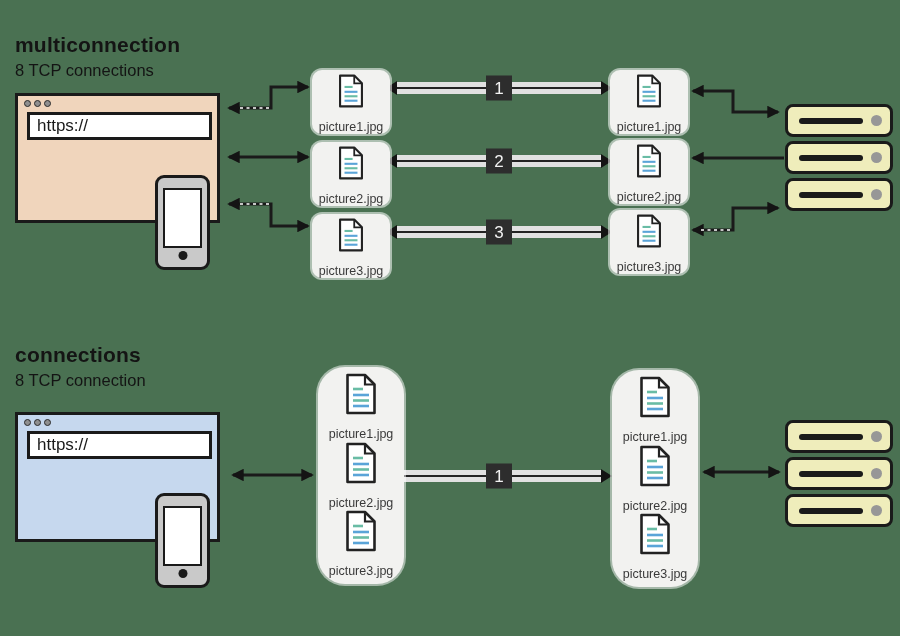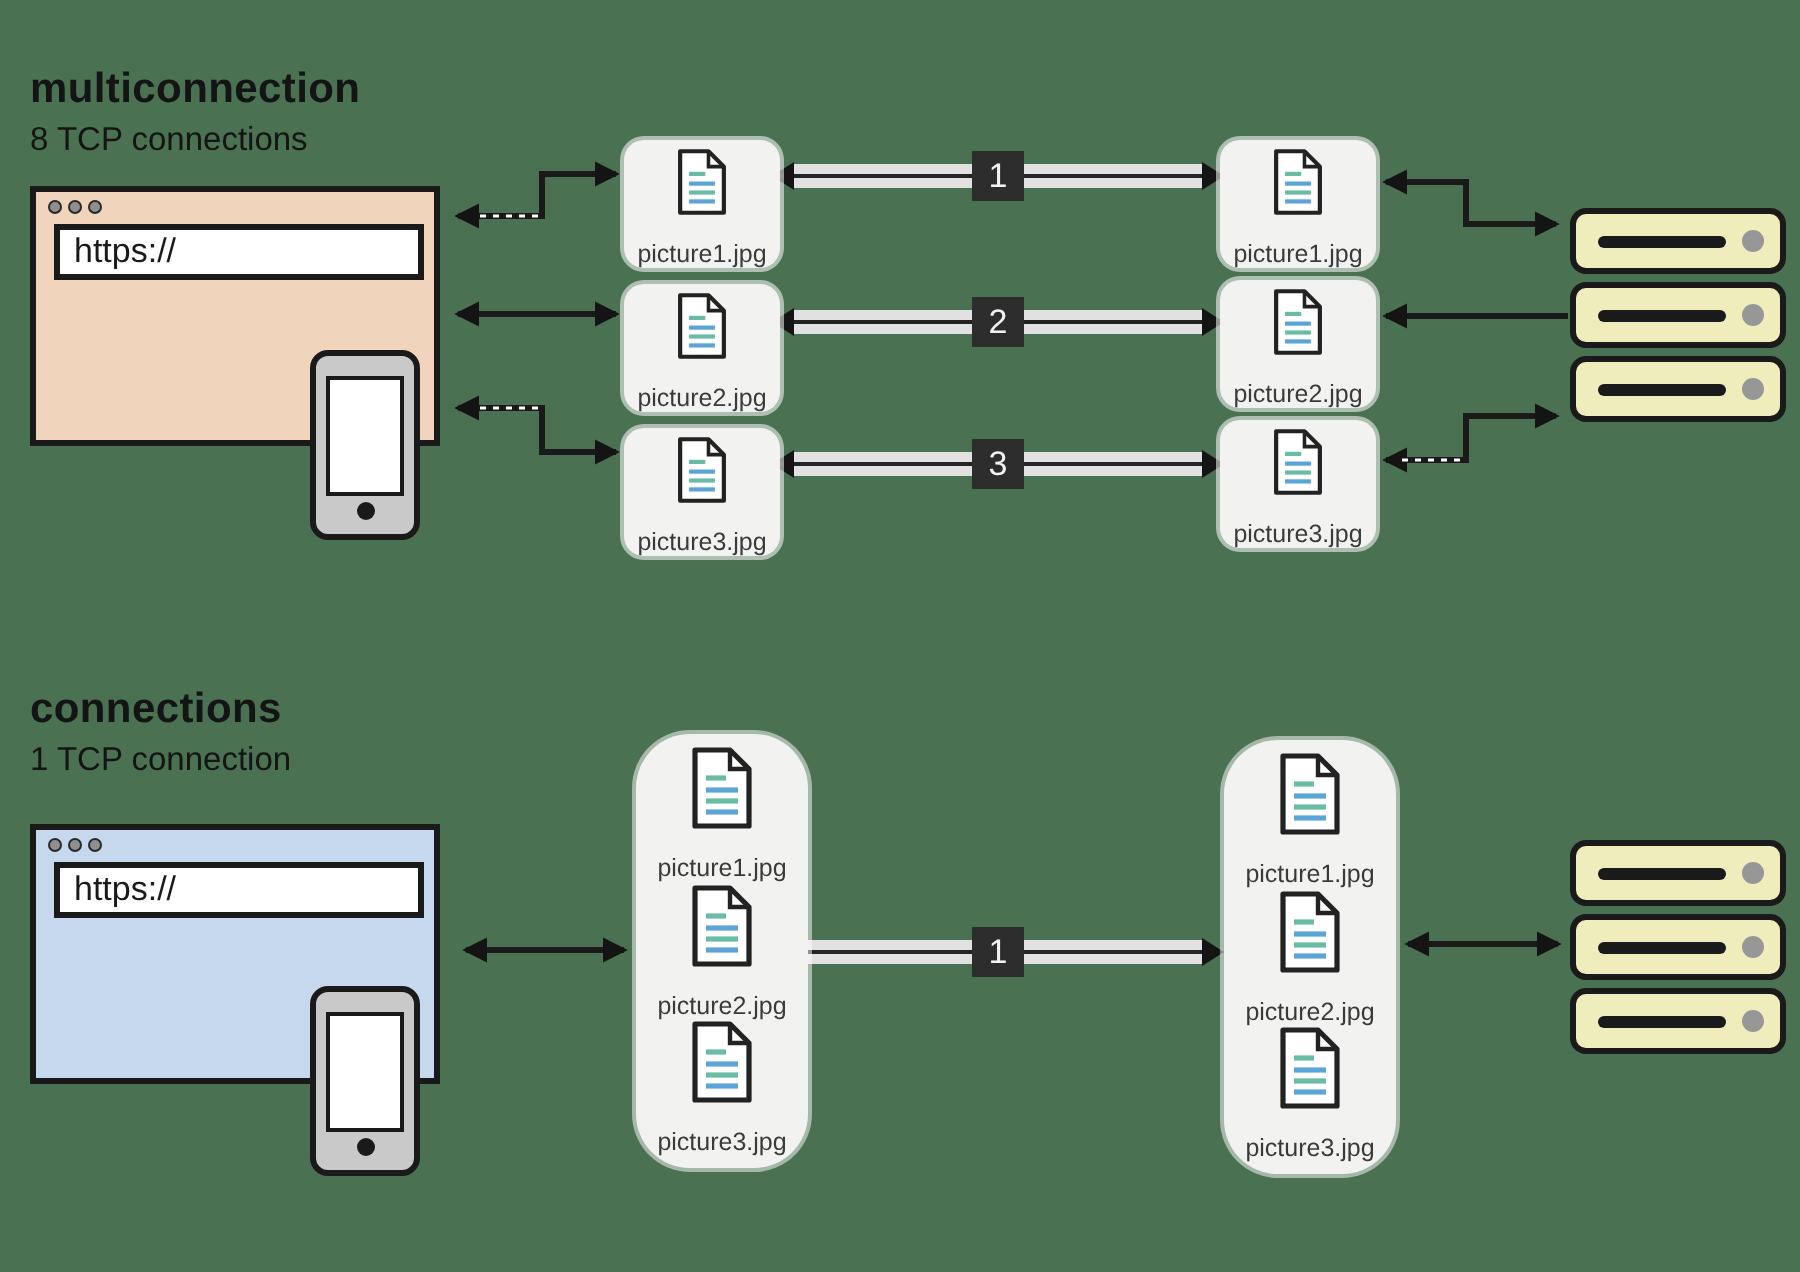--- a/index.html
+++ b/index.html
@@ -200,21 +200,21 @@
     <div class="bar"></div>
       <div class="led"></div>
   </div>
   <div class="slab" style="top:178px">
     <div class="bar"></div>
       <div class="led"></div>
   </div>
 
   <div class="sec-title" style="top:343px">
     <div class="t">connections</div>
-    <div class="s">1 TCP connection</div>
+    <div class="s">8 TCP connection</div>
   </div>
 
   <div class="browser mp" style="top:412px">
     <div class="dots">
       <span class="dot"></span>
       <span class="dot"></span>
       <span class="dot"></span>
     </div>
     <div class="addressbar">
       <span>https://</span>

